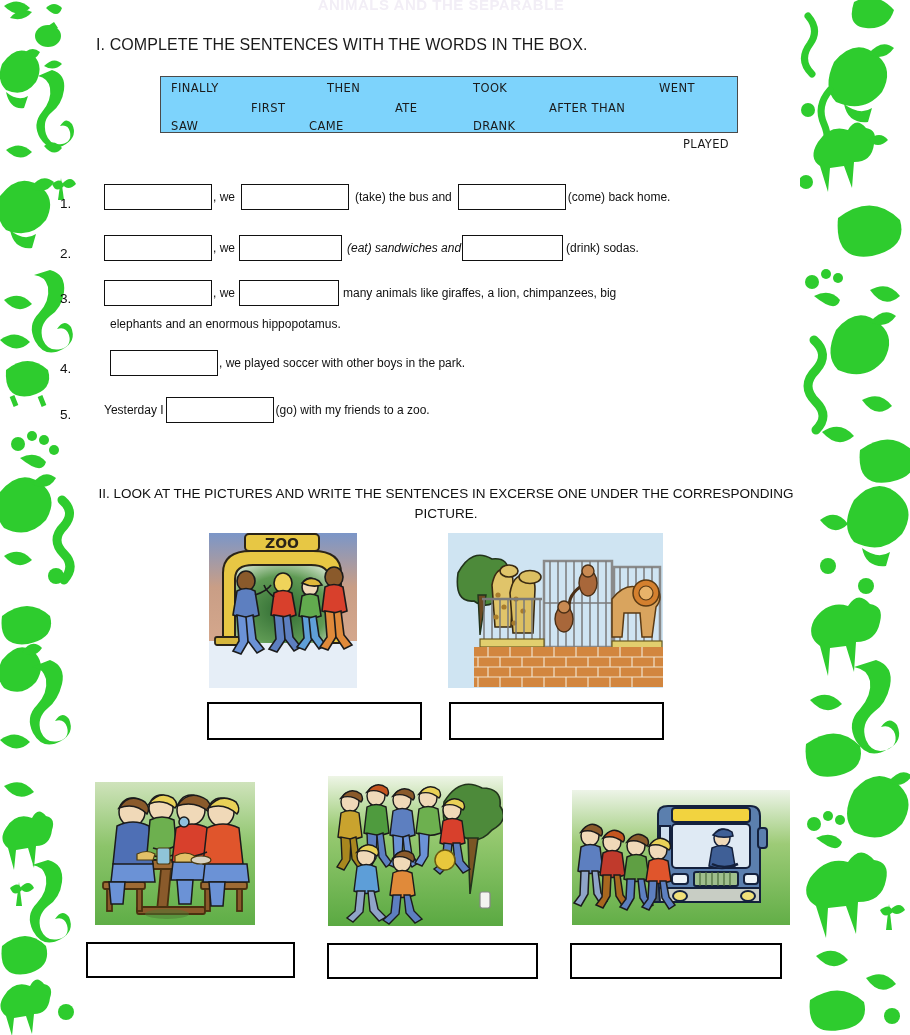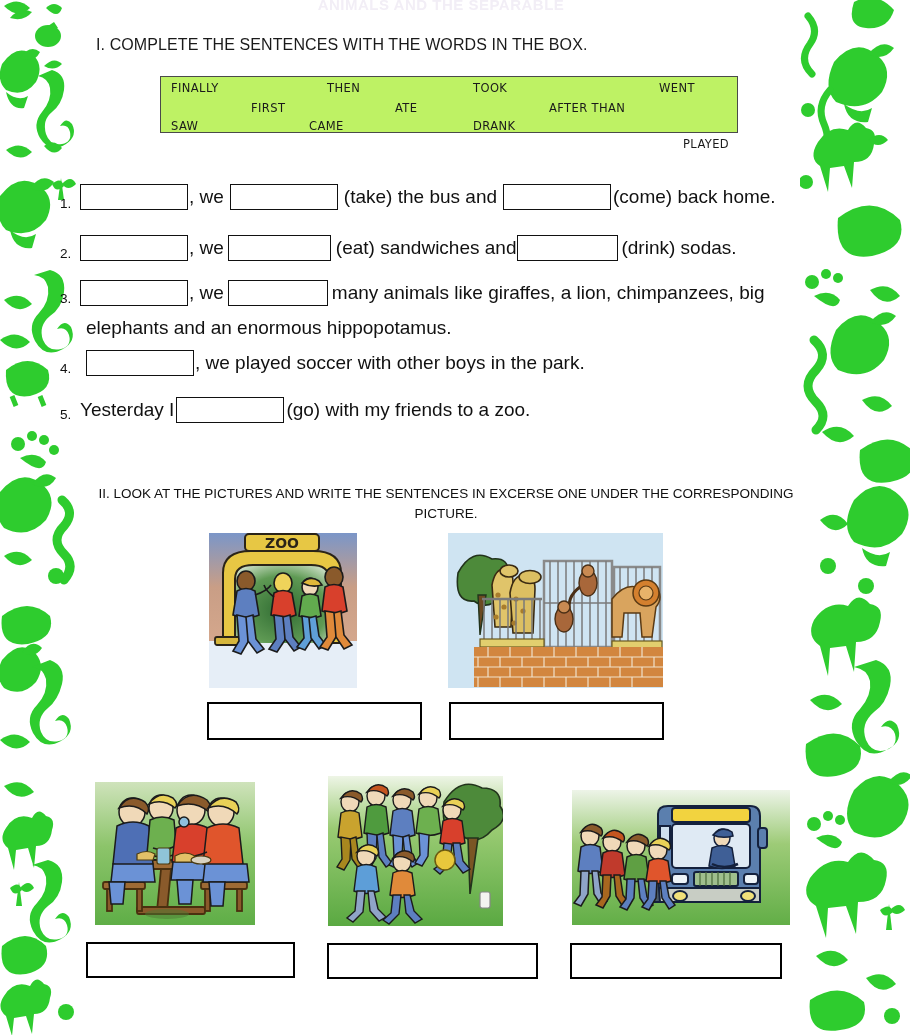--- a/index.html
+++ b/index.html
@@ -36,33 +36,33 @@
 
   .instruction{
     position:absolute; font-size:16px; color:#1a1a1a;
     letter-spacing:.1px;
   }
   #inst1{ left:14px; top:36px; }
 
   
   .wordbox{
     position:absolute; left:78px; top:76px; width:578px; height:57px;
-    border:1px solid #4a4a4a; background:#bef264;
+    border:1px solid #4a4a4a; background:#7dd3fc;
   }
   .wordbox .wrow{
     position:absolute; left:0; width:100%; height:19px;
   }
   .wordbox .w{
     position:absolute; font-family:"DejaVu Sans", sans-serif;
     font-size:11.5px; color:#1a1a1a; letter-spacing:.4px;
     white-space:nowrap;
   }
 
   
-  .sentence{ position:absolute; font-size:19px; color:#111; }
+  .sentence{ position:absolute; font-size:12px; color:#111;margin-left:24px; }
   .snum{ position:absolute; font-size:13.6px; color:#111; }
   .blank{
     display:inline-block; vertical-align:middle;
     border:1.6px solid #111; background:#fff; height:26px;
   }
   .txt{ display:inline-block; vertical-align:middle; }
 
   #inst2{
     position:absolute; left:14px; top:484px; width:700px;
     text-align:center; font-size:13.5px; line-height:20px; color:#111;
@@ -256,21 +256,21 @@
     </div>
   </div>
 
   <div class="snum" style="left:-22px; top:196px;">1.</div>
   <div class="sentence" style="left:-2px; top:184px; white-space:nowrap;">
     <span class="blank" style="width:108px;"></span><span class="txt" style="padding:0 6px 0 1px;">, we</span><span class="blank" style="width:108px;"></span><span class="txt" style="padding:0 6px;">(take) the bus and</span><span class="blank" style="width:108px;"></span><span class="txt" style="padding-left:2px;">(come) back home.</span>
   </div>
 
   <div class="snum" style="left:-22px; top:246px;">2.</div>
   <div class="sentence" style="left:-2px; top:235px; white-space:nowrap;">
-    <span class="blank" style="width:108px;"></span><span class="txt" style="padding:0 4px 0 1px;">, we</span><span class="blank" style="width:103px;"></span><span class="txt" style="padding:0 1px 0 5px;">(eat) sandwiches and</span><span class="blank" style="width:101px;"></span><span class="txt" style="padding-left:3px;">(drink) sodas.</span>
+    <span class="blank" style="width:108px;"></span><span class="txt" style="padding:0 4px 0 1px;">, we</span><span class="blank" style="width:103px;"></span><span class="txt" style="padding:0 1px 0 5px;font-style:italic;">(eat) sandwiches and</span><span class="blank" style="width:101px;"></span><span class="txt" style="padding-left:3px;">(drink) sodas.</span>
   </div>
 
   <div class="snum" style="left:-22px; top:291px;">3.</div>
   <div class="sentence" style="left:-2px; top:280px; white-space:nowrap;">
     <span class="blank" style="width:108px;"></span><span class="txt" style="padding:0 4px 0 1px;">, we</span><span class="blank" style="width:100px;"></span><span class="txt" style="padding-left:4px;">many animals like giraffes, a lion, chimpanzees, big</span>
   </div>
   <div class="sentence" style="left:4px; top:317px;">elephants and an enormous hippopotamus.</div>
 
   <div class="snum" style="left:-22px; top:361px;">4.</div>
   <div class="sentence" style="left:4px; top:350px; white-space:nowrap;">

